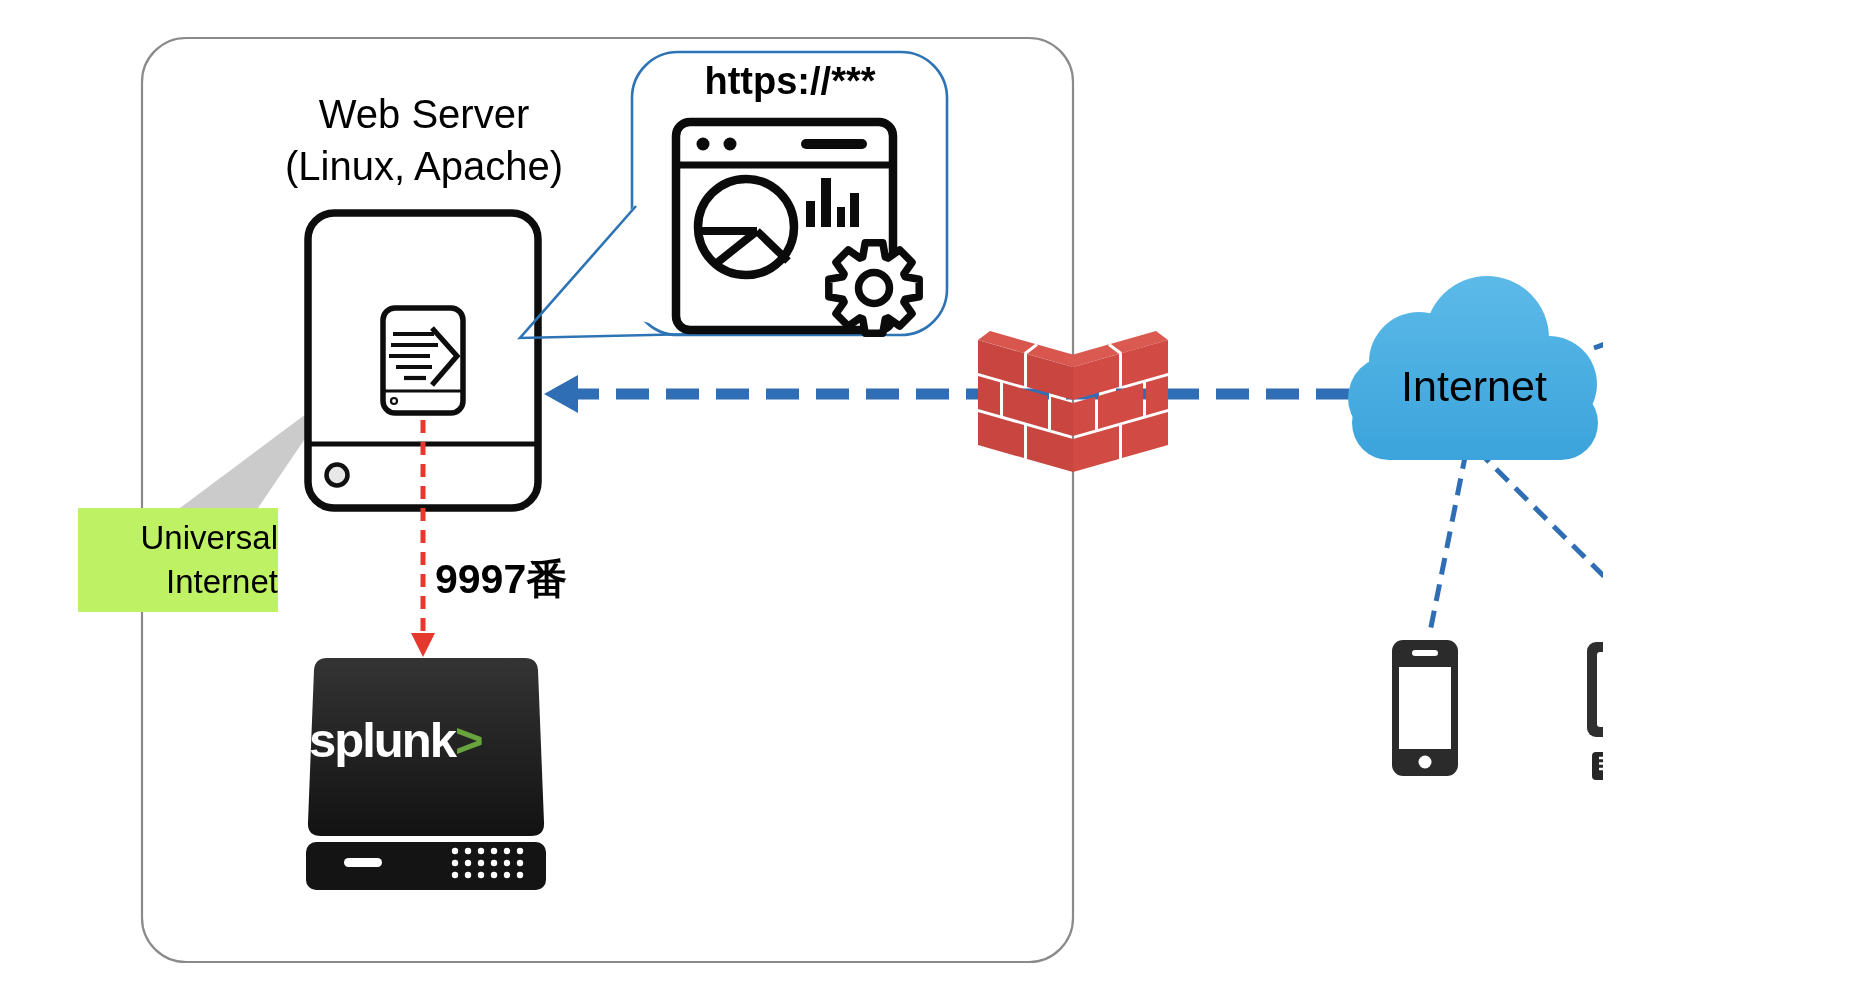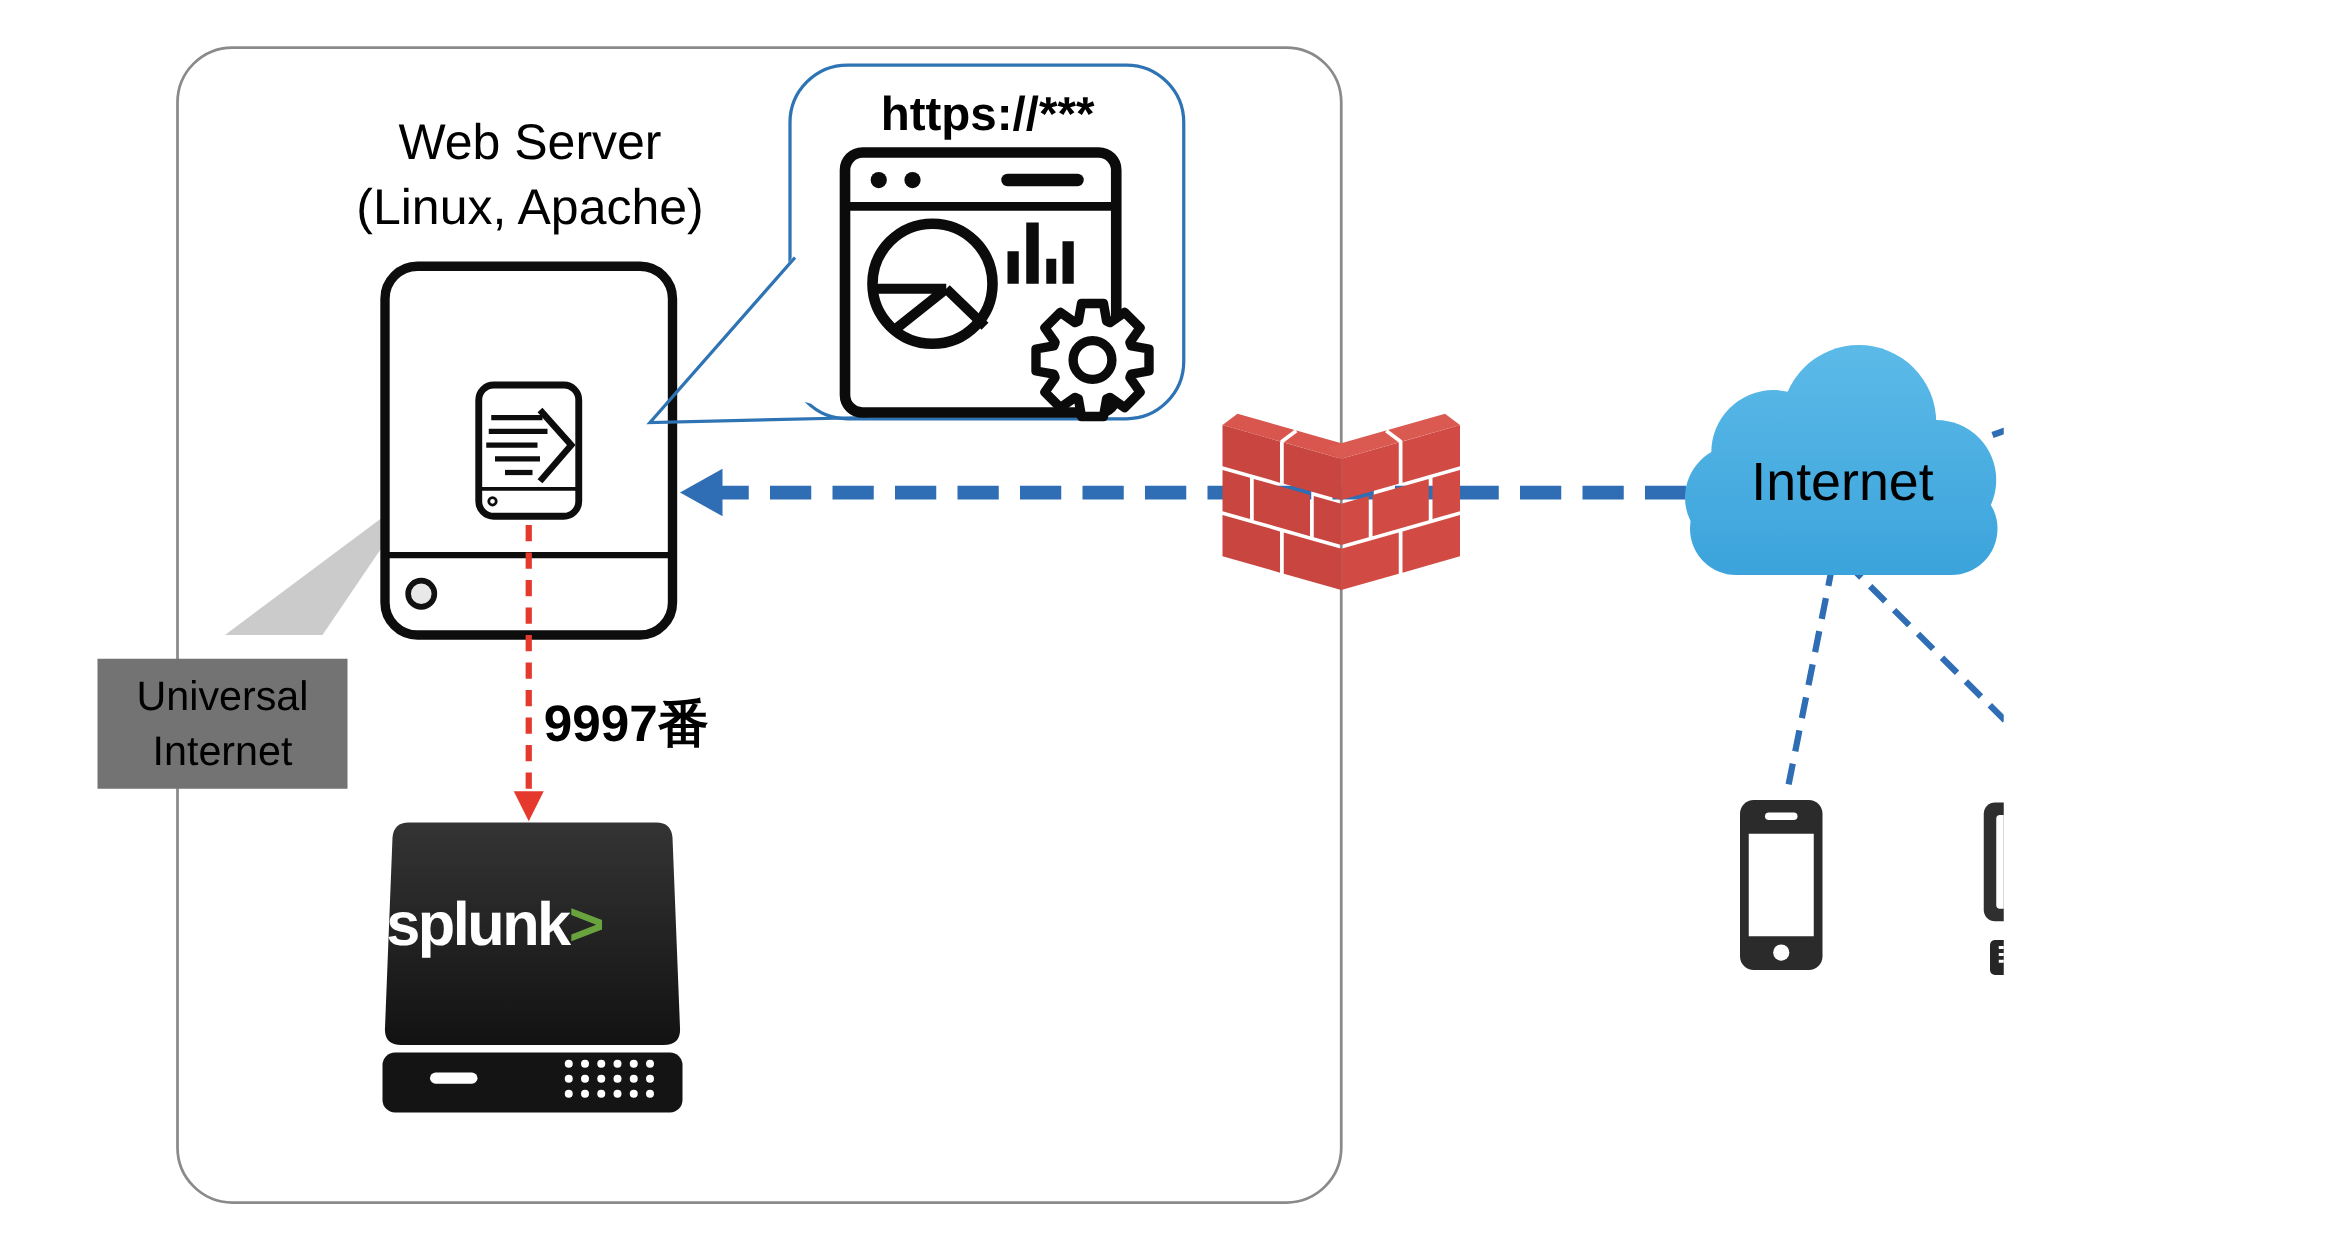--- a/index.html
+++ b/index.html
@@ -1,24 +1,24 @@
 <!DOCTYPE html>
 <html><head>
 <meta charset="utf-8">
 <style>
   html,body{margin:0;padding:0;background:#ffffff;}
   .canvas{position:relative;width:1603px;height:1002px;background:#ffffff;overflow:hidden;
           font-family:"Liberation Sans",sans-serif;}
   .canvas svg{position:absolute;left:0;top:0;}
   .t{position:absolute;color:#000;font-family:"Liberation Sans","DejaVu Sans",sans-serif;}
   .web-server-label{left:254px;top:88px;width:340px;text-align:center;font-size:40px;line-height:52px;}
-  .https-label{left:648px;top:60px;width:284px;text-align:center;font-size:38px;font-weight:600;margin-top:11px;}
-  .uf-label{left:78px;top:508px;width:200px;height:104px;background:#737373;
-            display:flex;flex-direction:column;justify-content:center;align-items:center;
-            font-size:33px;line-height:44px;margin-top:19px;}
+  .https-label{left:648px;top:60px;width:284px;text-align:center;font-size:38px;font-weight:600;}
+  .uf-label{left:78px;top:508px;width:200px;height:104px;background:#bef264;
+            display:flex;flex-direction:column;justify-content:center;align-items:flex-end;
+            font-size:33px;line-height:44px;}
   .port-label{left:435px;top:552px;font-size:41px;font-weight:600;}
   .splunk-logo{left:309px;top:712px;width:234px;font-size:49px;font-weight:700;
                letter-spacing:-2px;color:#ffffff;}
   .splunk-logo .chev{color:#69A33D;font-weight:700;}
   .internet-label{left:1352px;top:362px;width:244px;text-align:center;font-size:43px;}
 </style>
 </head>
 <body>
 
 <div class="canvas">

